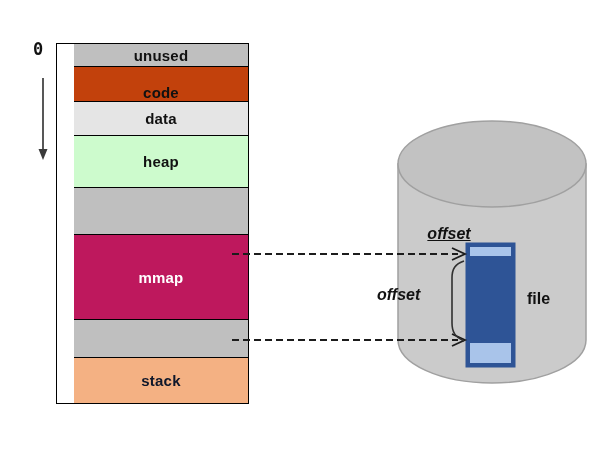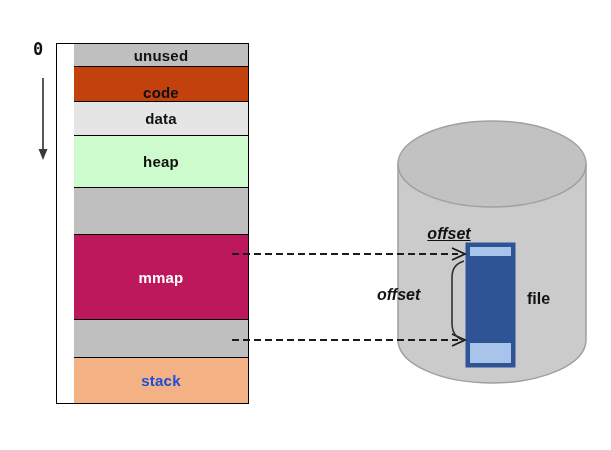--- a/index.html
+++ b/index.html
@@ -80,21 +80,21 @@
       <div class="seg" style="height: 47px; background: rgb(191, 191, 191);">
         <span style="color: rgb(17, 17, 17);"></span>
       </div>
       <div class="seg" style="height: 85px; background: #be185d;">
         <span style="color: rgb(255, 255, 255);">mmap</span>
       </div>
       <div class="seg" style="height: 38px; background: rgb(191, 191, 191);">
         <span style="color: rgb(17, 17, 17);"></span>
       </div>
       <div class="seg" style="height: 45px; background: rgb(244, 177, 131);">
-        <span style="color: #1d4ed8; text-align: center;">stack</span>
+        <span style="color: #0f172a; text-align: center;">stack</span>
       </div>
     </div>
 
   <svg id="diagram-svg" width="611" height="450" viewBox="0 0 611 450">
 
     <g>
       <line x1="43" y1="78" x2="43" y2="150" stroke="#3a3a3a" stroke-width="1.7"></line>
       <polygon points="38.5,149 47.5,149 43,160" fill="#3a3a3a"></polygon>
     </g>
 

